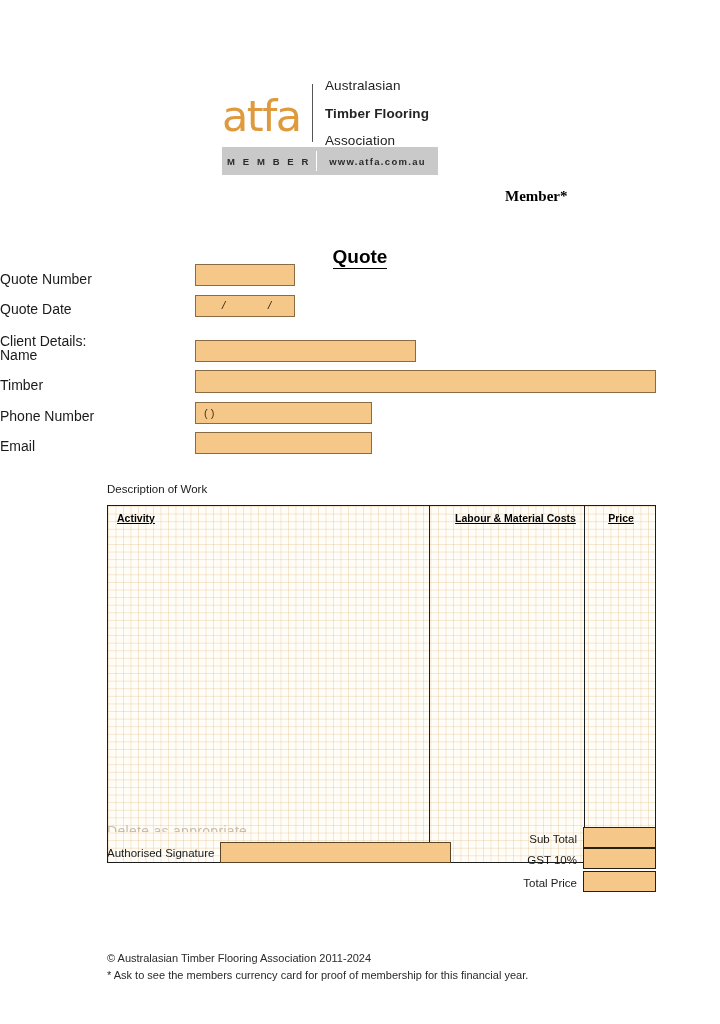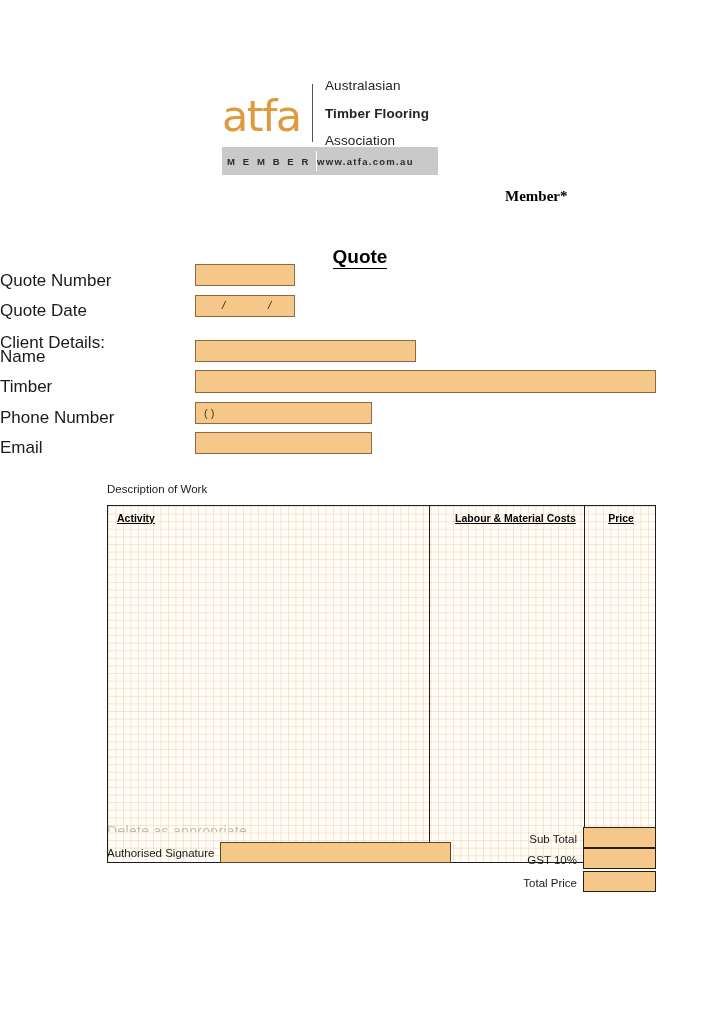--- a/index.html
+++ b/index.html
@@ -87,21 +87,21 @@
     letter-spacing: 2.6px;
     color: #2b2b2b;
   }
   .member-bar .mb-sep {
     width: 1px;
     height: 20px;
     background: #ffffff;
   }
   .member-bar .mb-right {
     flex: 1;
-    text-align: left;
+    text-align: center;
     font-size: 9.5px;
     font-weight: bold;
     letter-spacing: 1.3px;
     color: #2b2b2b;
   }
 
   
   .member-label {
     position: absolute;
     left: 505px;
@@ -133,21 +133,21 @@
     left: 0;
     right: 0;
     top: 243px;
     text-align: center;
     font-size: 11px;
     color: #1a1a1a;
   }
   .form-label {
     position: absolute;
     left: 0;
-    font-size: 17px;
+    font-size: 14px;
     color: #1a1a1a;
     white-space: nowrap;
   }
   .fld {
     position: absolute;
     background: #f5c88a;
     border: 1px solid #8a6b44;
     box-sizing: border-box;
     font-size: 11.5px;
     color: #3a2a14;
@@ -347,14 +347,18 @@
 
   <div class="tot-label" style="left:505px; top:833px;">Sub Total</div>
   <div class="tot-box" style="top:827px;"></div>
 
   <div class="tot-label" style="left:505px; top:854px;">GST 10%</div>
   <div class="tot-box" style="top:848px;"></div>
 
   <div class="tot-label" style="left:505px; top:877px;">Total Price</div>
   <div class="tot-box" style="top:871px;"></div>
 
+  <div class="footer">
+    <div>© Australasian Timber Flooring Association 2011-2024</div>
+    <div>* Ask to see the members currency card for proof of membership for this financial year.</div>
+  </div>
 
 </div>
 
 </body></html>

